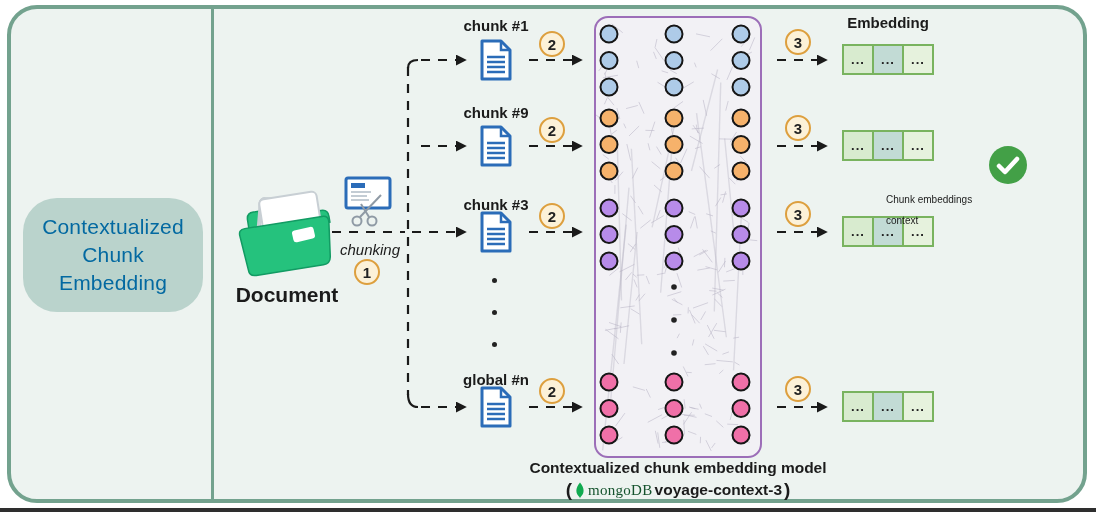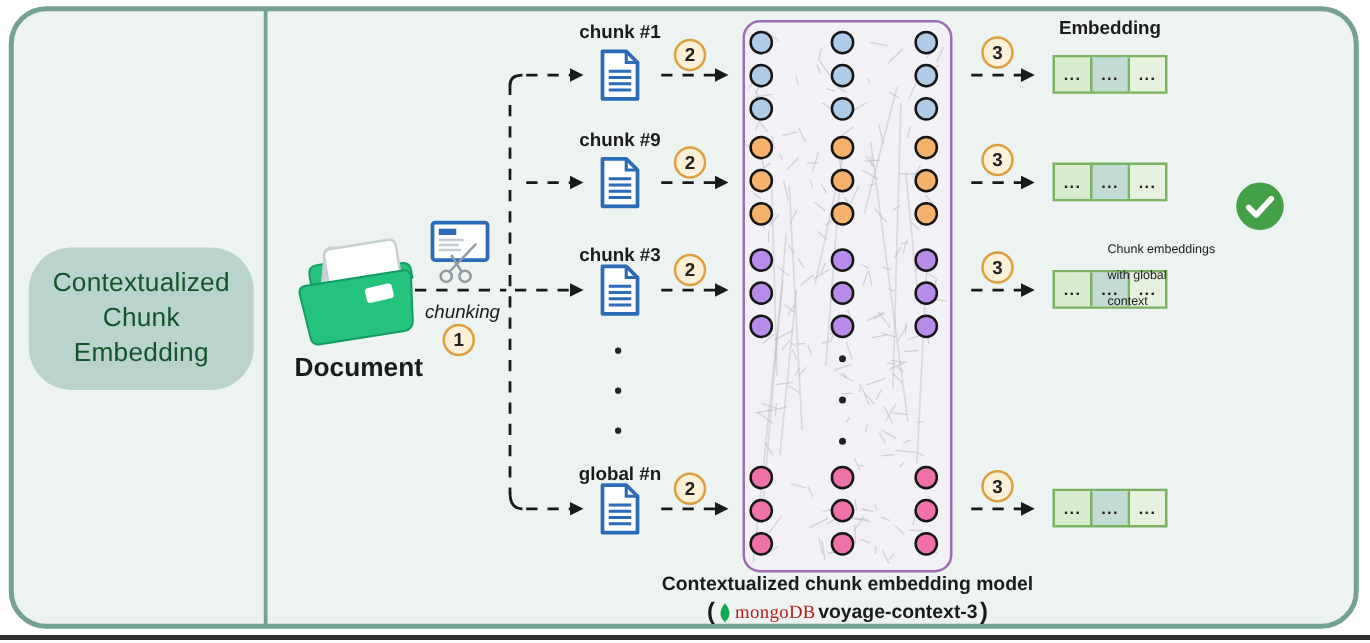--- a/index.html
+++ b/index.html
@@ -15,21 +15,21 @@
     left:7px;top:5px;width:1080px;height:498px;box-sizing:border-box;
     background:#edf3f0;border:4px solid #73a28e;border-radius:30px;
   }
   .divider{left:211px;top:7px;width:3px;height:494px;background:#73a28e;}
   .bottom-bar{left:0;top:508px;width:1096px;height:4px;background:#2e2e2e;}
 
   
   .title-box{
     left:23px;top:198px;width:180px;height:114px;background:#bad3cc;border-radius:34px;
     display:flex;flex-direction:column;align-items:center;justify-content:center;
-    font-size:21px;line-height:28px;text-align:center;color:#14532d;letter-spacing:.2px;
+    font-size:21px;line-height:28px;text-align:center;color:#0369a1;letter-spacing:.2px;
   }
 
   .doc-label{left:222px;top:283px;width:130px;text-align:center;font-size:21px;font-weight:600;}
   .chunking-label{left:332px;top:241px;width:76px;text-align:center;font-size:15px;font-style:italic;}
 
   .badge{
     width:26px;height:26px;box-sizing:border-box;border-radius:50%;
     background:#fcf1d8;border:2px solid #dd9f3e;
     display:flex;align-items:center;justify-content:center;
     font-size:15px;font-weight:600;color:#222;
@@ -43,21 +43,21 @@
   
   .model-box{
     left:594px;top:16px;width:168px;height:442px;box-sizing:border-box;
     background:#f2f1f5;border:2px solid #9c6eb8;border-radius:14px;overflow:hidden;
   }
   .model-box svg{position:absolute;left:0;top:0;}
 
   .caption1{left:520px;top:459px;width:316px;text-align:center;font-size:15.5px;font-weight:700;}
   .caption2{left:520px;top:479px;width:316px;display:flex;align-items:center;justify-content:center;gap:2px;}
   .paren{font-size:19px;font-weight:600;}
-  .brand{font-family:"Liberation Serif", serif;color:#b91c1c;font-size:15px;letter-spacing:.3px;}
+  .brand{font-family:"Liberation Serif", serif;color:#14532d;font-size:15px;letter-spacing:.3px;}
   .model-name{font-size:15.5px;font-weight:600;}
 
   
   .emb-header{left:840px;top:14px;width:96px;text-align:center;font-size:15px;font-weight:600;}
   .vec{
     left:842px;width:92px;height:31px;box-sizing:border-box;
     border:2px solid #79b35f;display:flex;
   }
   .vec .cell{
     flex:1;display:flex;align-items:center;justify-content:center;
@@ -476,15 +476,14 @@
   <div class="cell" style="background: rgb(194, 219, 213);">...</div>
   <div class="cell" style="background: rgb(230, 242, 221);">...</div>
 </div>
 
 <svg class="abs check" viewBox="0 0 40 40">
   <circle cx="20" cy="20" r="19" fill="#43a047"></circle>
   <path d="M11,21 l6,6 l12,-13" stroke="#ffffff" stroke-width="4.5" fill="none" stroke-linecap="round" stroke-linejoin="round"></path>
 </svg>
 <div class="abs result-text">
   <div>Chunk embeddings</div>
-  <div>with global</div>
   <div>context</div>
 </div>
 
 </body></html>

